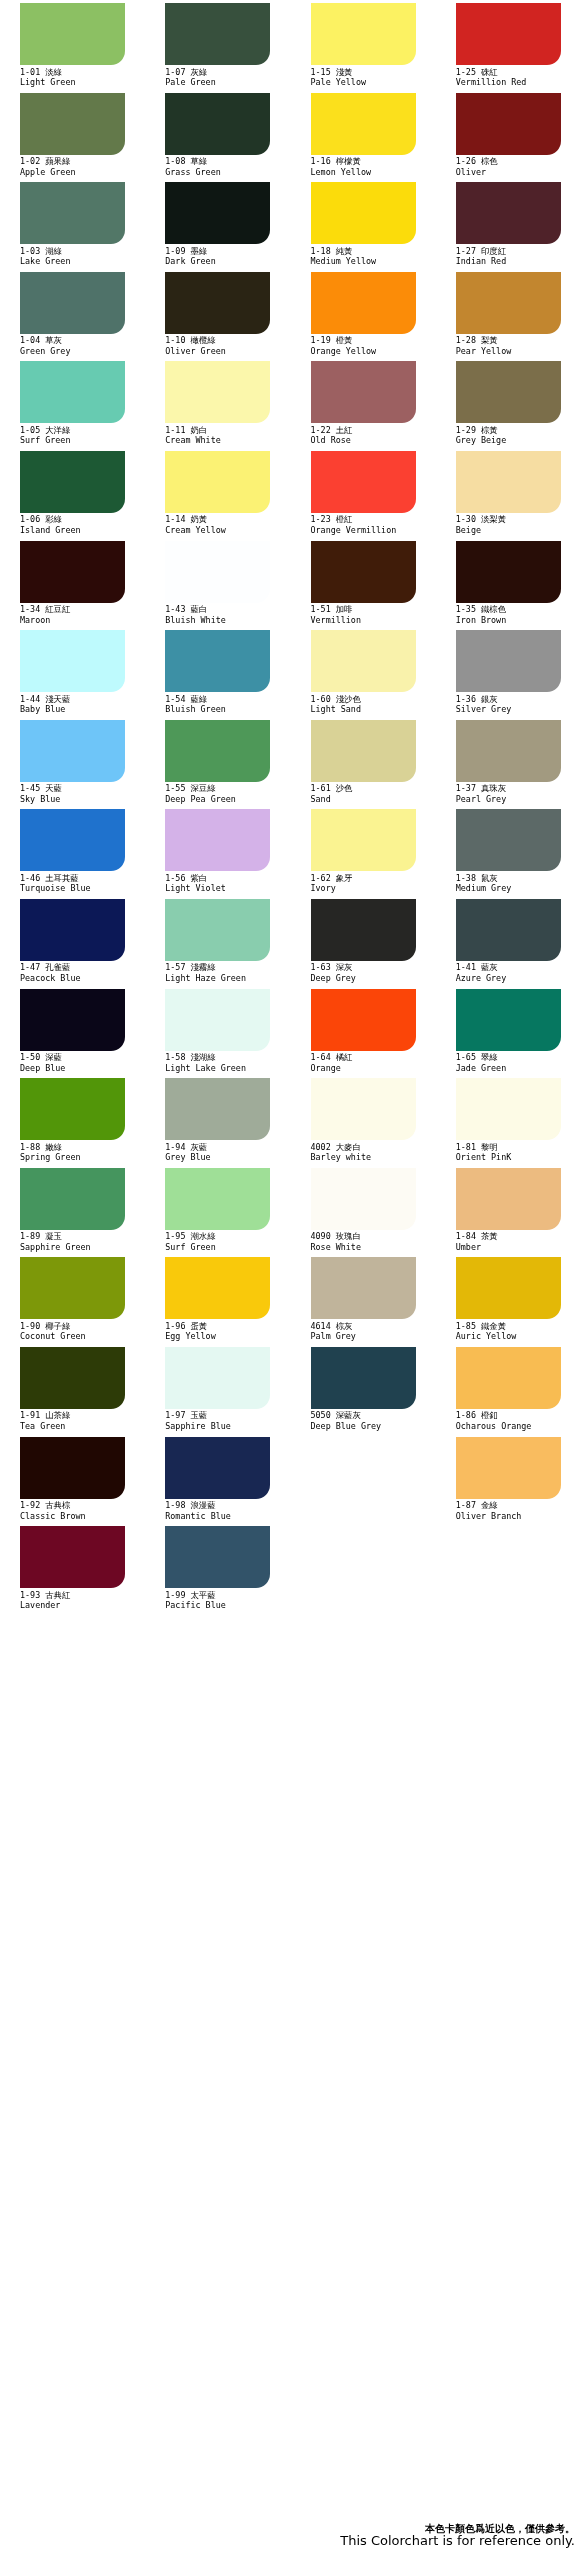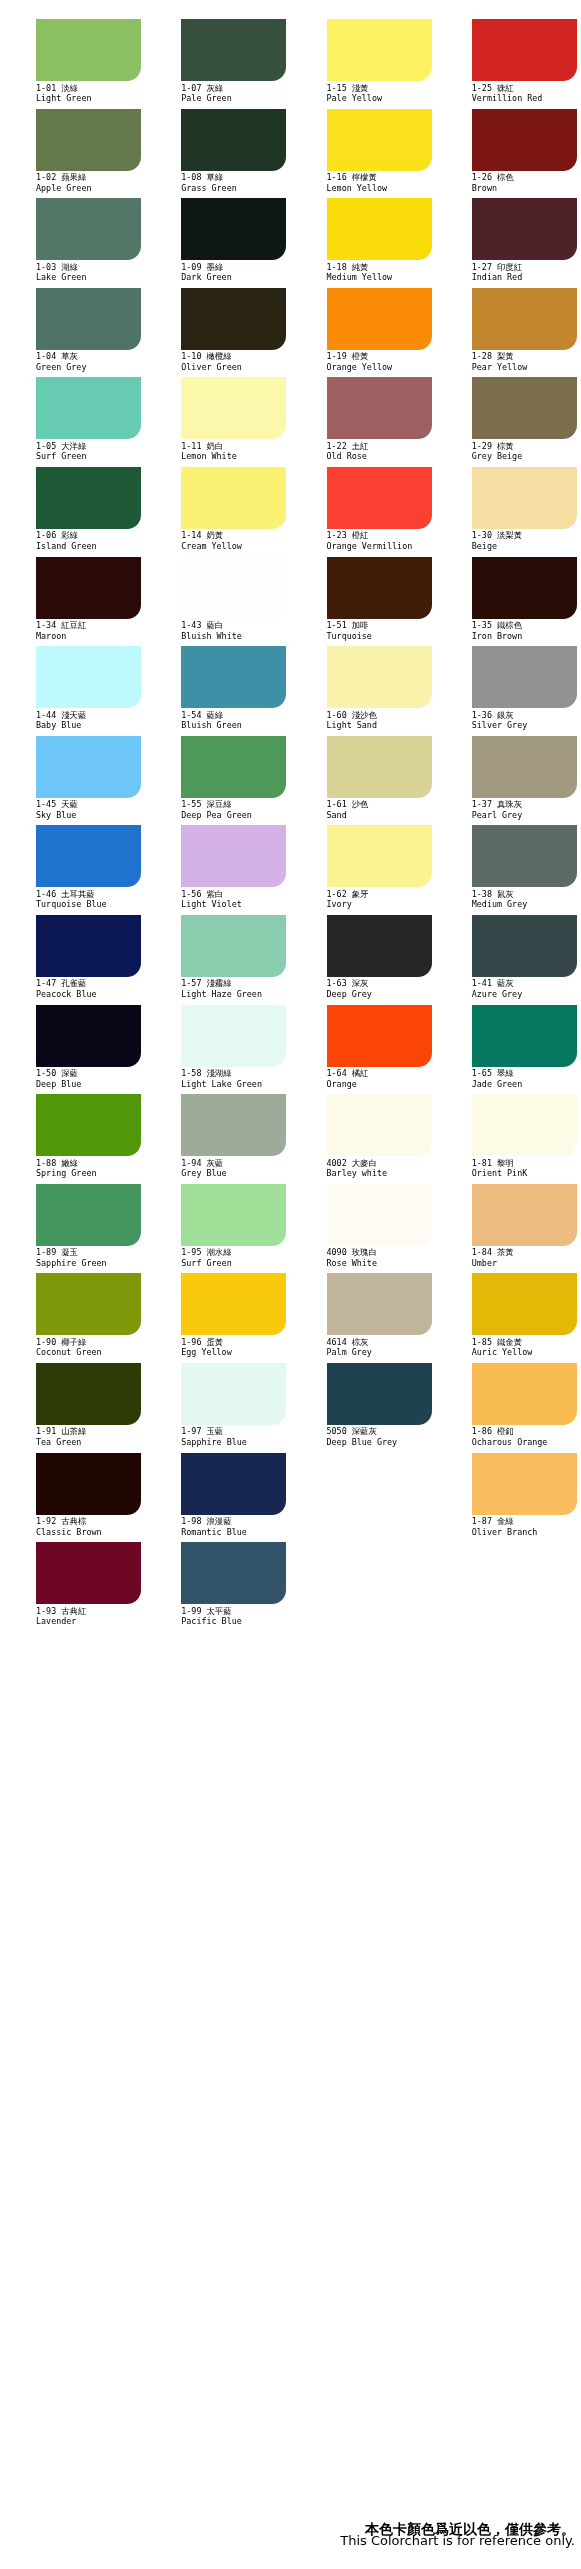--- a/index.html
+++ b/index.html
@@ -12,21 +12,21 @@
     height: 2569px;
     position: relative;
     font-family: "DejaVu Sans Mono", "Liberation Mono", monospace;
     overflow: hidden;
   }
   #chart-grid {
     display: grid;
     grid-template-columns: repeat(4, 145.25px);
     column-gap: 0px;
     row-gap: 0px;
-    padding: 16px;
+    padding: 0;
     margin: 0;
   }
   .swatch-cell {
     width: 145.25px;
     height: 89.6px;
     box-sizing: border-box;
     padding: 3px 0 0 20px;
     position: relative;
   }
   .chip {
@@ -53,21 +53,21 @@
     font-family: "DejaVu Sans Mono", "Liberation Mono", monospace;
   }
   #footer-note {
     position: absolute;
     right: 6px;
     bottom: 22px;
     text-align: right;
     font-family: "DejaVu Sans", "Liberation Sans", sans-serif;
   }
   #footer-note .note-cn {
-    font-size: 14px;
+    font-size: 10px;
     line-height: 12px;
     font-weight: bold;
     color: #000000;
     white-space: nowrap;
     margin-top: 36px;
   }
   #footer-note .note-en {
     font-size: 13px;
     line-height: 12px;
     color: #000000;
@@ -109,21 +109,21 @@
       <div class="label-en">Grass Green</div>
     </div>
     <div class="swatch-cell">
       <div class="chip" style="background: rgb(251, 224, 28);"></div>
       <div class="label-cn">1-16 檸檬黃</div>
       <div class="label-en">Lemon Yellow</div>
     </div>
     <div class="swatch-cell">
       <div class="chip" style="background: rgb(124, 22, 20);"></div>
       <div class="label-cn">1-26 棕色</div>
-      <div class="label-en">Brown</div>
+      <div class="label-en">Oliver</div>
     </div>
     <div class="swatch-cell">
       <div class="chip" style="background: rgb(82, 119, 103);"></div>
       <div class="label-cn">1-03 湖綠</div>
       <div class="label-en">Lake Green</div>
     </div>
     <div class="swatch-cell">
       <div class="chip" style="background: rgb(14, 23, 19);"></div>
       <div class="label-cn">1-09 墨綠</div>
       <div class="label-en">Dark Green</div>
@@ -159,21 +159,21 @@
       <div class="label-en">Pear Yellow</div>
     </div>
     <div class="swatch-cell">
       <div class="chip" style="background: rgb(103, 203, 177);"></div>
       <div class="label-cn">1-05 大洋綠</div>
       <div class="label-en">Surf Green</div>
     </div>
     <div class="swatch-cell">
       <div class="chip" style="background: rgb(251, 247, 171);"></div>
       <div class="label-cn">1-11 奶白</div>
-      <div class="label-en">Lemon White</div>
+      <div class="label-en">Cream White</div>
     </div>
     <div class="swatch-cell">
       <div class="chip" style="background: rgb(156, 96, 97);"></div>
       <div class="label-cn">1-22 土紅</div>
       <div class="label-en">Old Rose</div>
     </div>
     <div class="swatch-cell">
       <div class="chip" style="background: rgb(123, 110, 74);"></div>
       <div class="label-cn">1-29 棕黃</div>
       <div class="label-en">Grey Beige</div>
@@ -204,21 +204,21 @@
       <div class="label-en">Maroon</div>
     </div>
     <div class="swatch-cell">
       <div class="chip" style="background: rgb(253, 254, 255);"></div>
       <div class="label-cn">1-43 藍白</div>
       <div class="label-en">Bluish White</div>
     </div>
     <div class="swatch-cell">
       <div class="chip" style="background: rgb(64, 28, 9);"></div>
       <div class="label-cn">1-51 加啡</div>
-      <div class="label-en">Turquoise</div>
+      <div class="label-en">Vermillion</div>
     </div>
     <div class="swatch-cell">
       <div class="chip" style="background: rgb(40, 13, 7);"></div>
       <div class="label-cn">1-35 鐵棕色</div>
       <div class="label-en">Iron Brown</div>
     </div>
     <div class="swatch-cell">
       <div class="chip" style="background: rgb(190, 250, 253);"></div>
       <div class="label-cn">1-44 淺天藍</div>
       <div class="label-en">Baby Blue</div>

